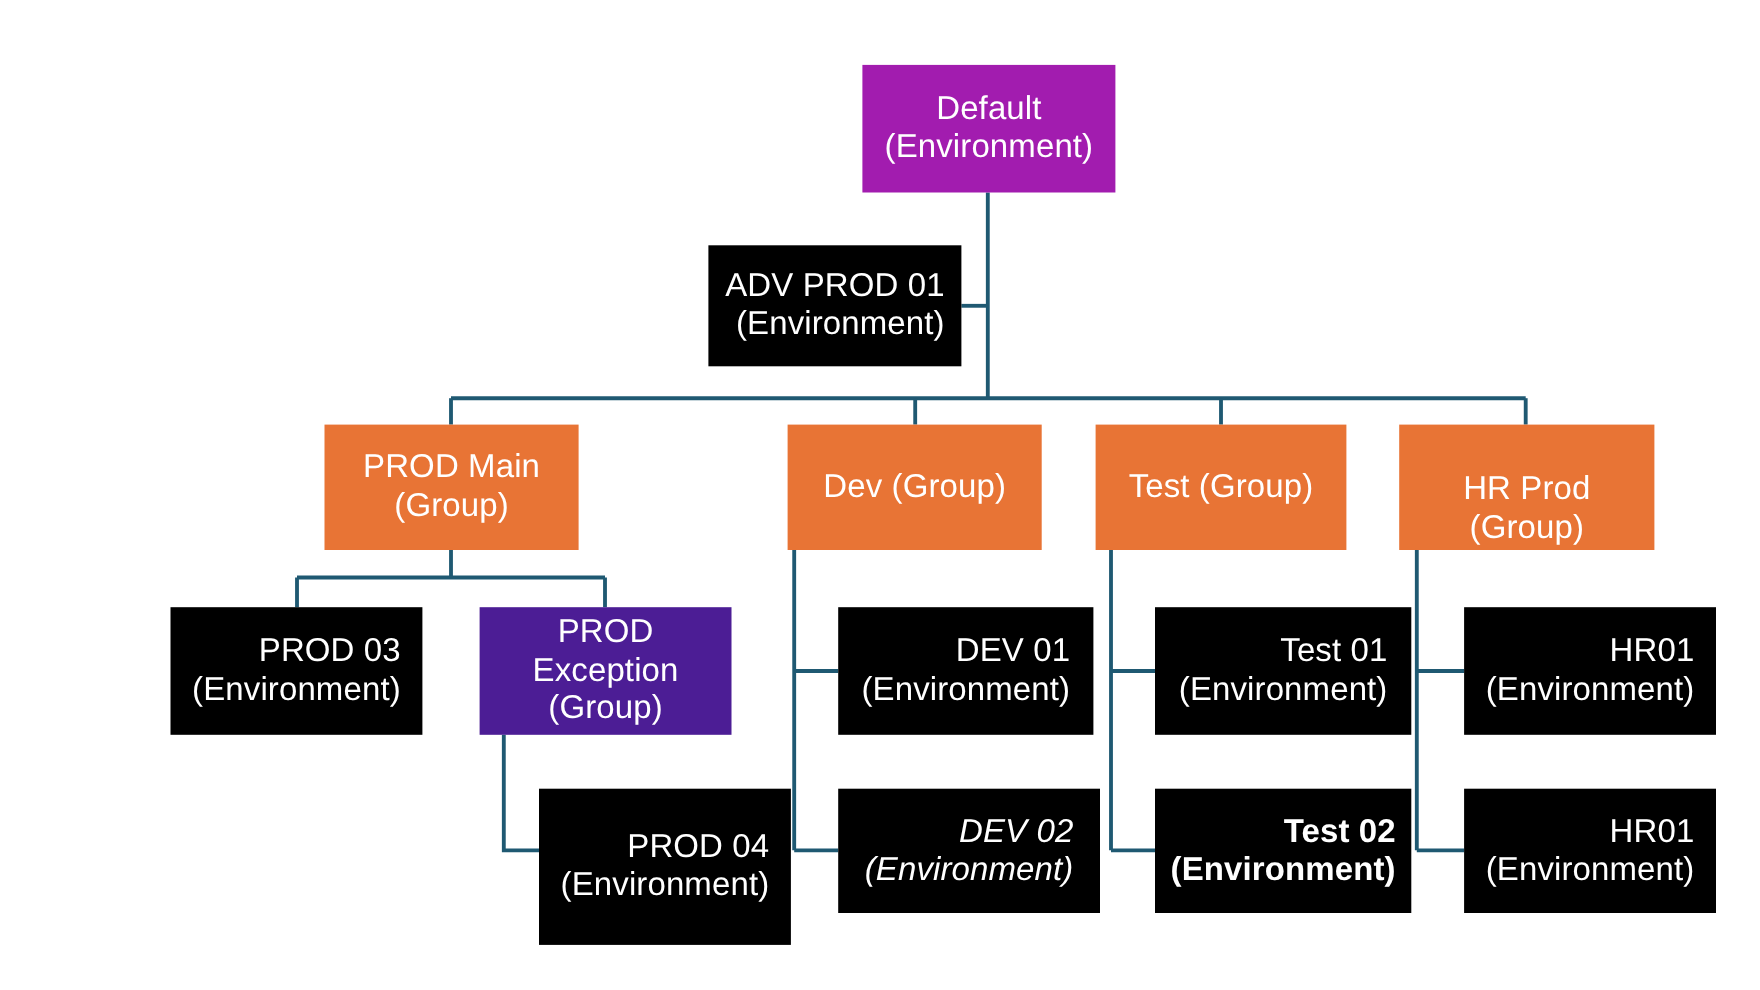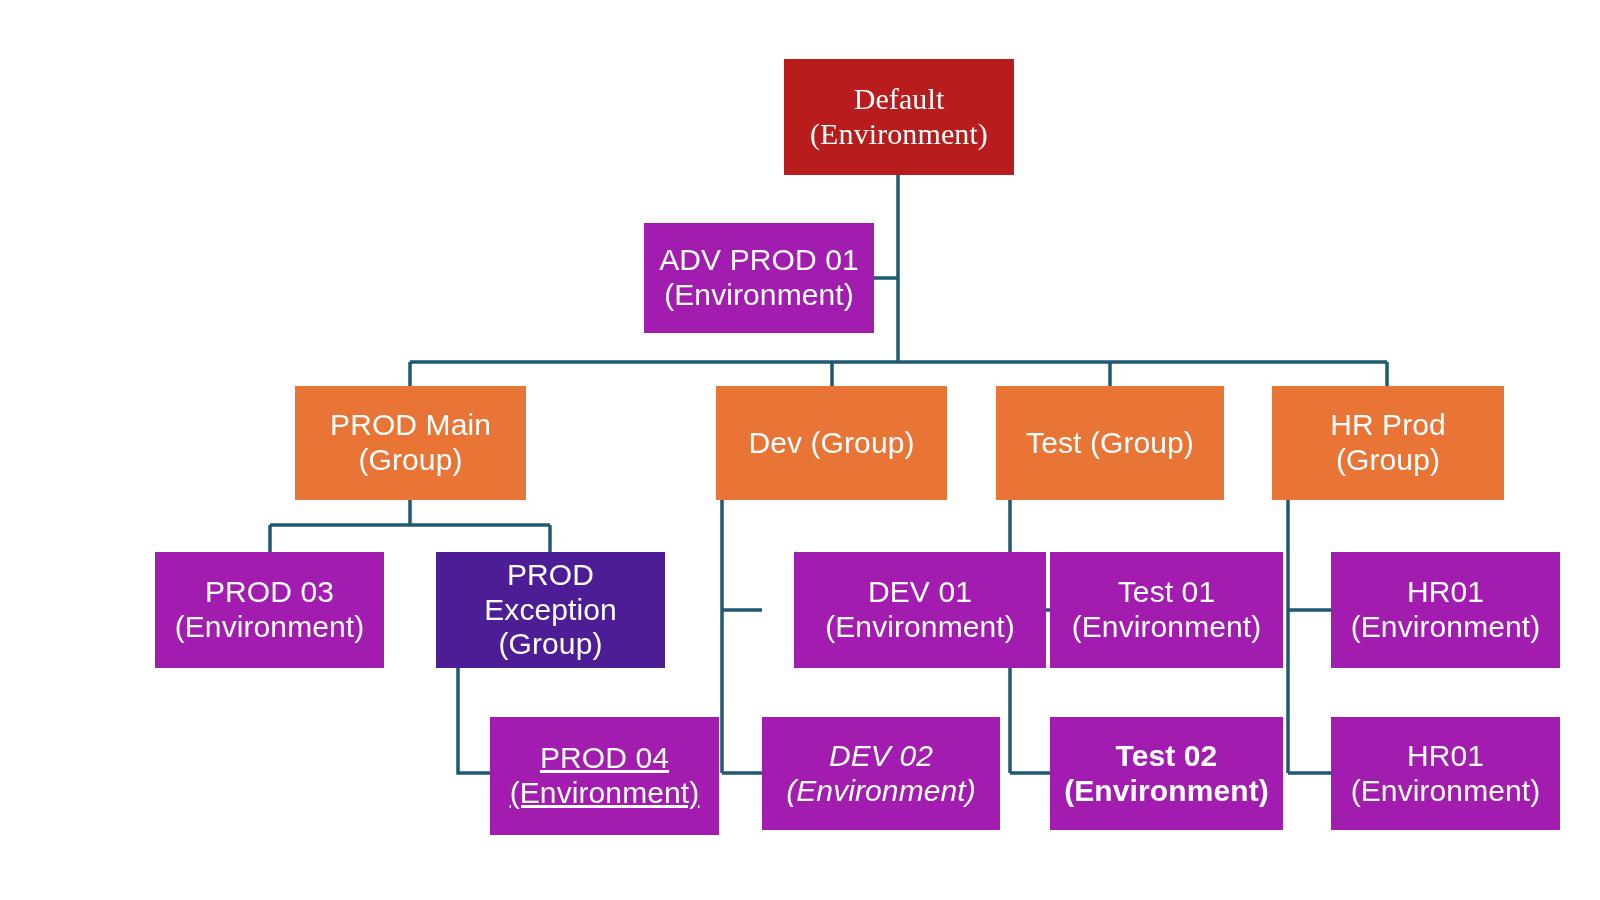--- a/index.html
+++ b/index.html
@@ -37,22 +37,22 @@
     line-height: 1.16;
     letter-spacing: 0.1px;
     box-sizing: border-box;
     padding: 2px 4px;
     z-index: 2;
   }
   .node .label {
     white-space: pre-line;
     display: block;
   }
-  .node-env-green  { background: #b91c1c; font-family: Liberation Serif, serif; }
-  .node-env-blue   { background: #a21caf; }
+  .node-env-green  { background: #a21caf; }
+  .node-env-blue   { background: #000000; text-align: right; }
   .node-group      { background: #E87435; }
   .node-group-alt  { background: #4c1d95; }
 </style>
 </head>
 <body>
 
 <div id="diagram">
 
   <svg id="connectors" viewBox="0 0 1600 900" width="1600" height="900" xmlns="http://www.w3.org/2000/svg">
     <g fill="none" stroke="#1F5972" stroke-width="3.5" stroke-linecap="butt">
@@ -105,52 +105,52 @@
   </div>
 
   <div class="node node-group" style="left:716px; top:386px; width:231px; height:114px;">
     <span class="label">Dev (Group)</span>
   </div>
 
   <div class="node node-group" style="left:996px; top:386px; width:228px; height:114px;">
     <span class="label">Test  (Group)</span>
   </div>
 
-  <div class="node node-group" style="left:1272px; top:386px; width:232px; height:114px;">
+  <div class="node node-group" style="left:1272px; top:386px; width:232px; height:114px;align-items:flex-end;">
     <span class="label">HR Prod
 (Group)</span>
   </div>
 
   <div class="node node-env-blue" style="left:155px; top:552px; width:229px; height:116px;">
     <span class="label">PROD 03
 (Environment)</span>
   </div>
 
   <div class="node node-group-alt" style="left:436px; top:552px; width:229px; height:116px;">
     <span class="label">PROD
 Exception
 (Group)</span>
   </div>
 
-  <div class="node node-env-blue" style="left:762px; top:552px; width:252px; height:116px;margin-left:32px;">
+  <div class="node node-env-blue" style="left:762px; top:552px; width:232px; height:116px;">
     <span class="label">DEV 01
 (Environment)</span>
   </div>
 
   <div class="node node-env-blue" style="left:1050px; top:552px; width:233px; height:116px;">
     <span class="label">Test 01
 (Environment)</span>
   </div>
 
   <div class="node node-env-blue" style="left:1331px; top:552px; width:229px; height:116px;">
     <span class="label">HR01
 (Environment)</span>
   </div>
 
-  <div class="node node-env-blue" style="left:490px; top:717px; width:229px; height:118px;text-decoration:underline;">
+  <div class="node node-env-blue" style="left:490px; top:717px; width:229px; height:142px;">
     <span class="label">PROD 04
 (Environment)</span>
   </div>
 
   <div class="node node-env-blue" style="left:762px; top:717px; width:238px; height:113px;font-style:italic;">
     <span class="label">DEV 02
 (Environment)</span>
   </div>
 
   <div class="node node-env-blue" style="left:1050px; top:717px; width:233px; height:113px;font-weight:bold;">

